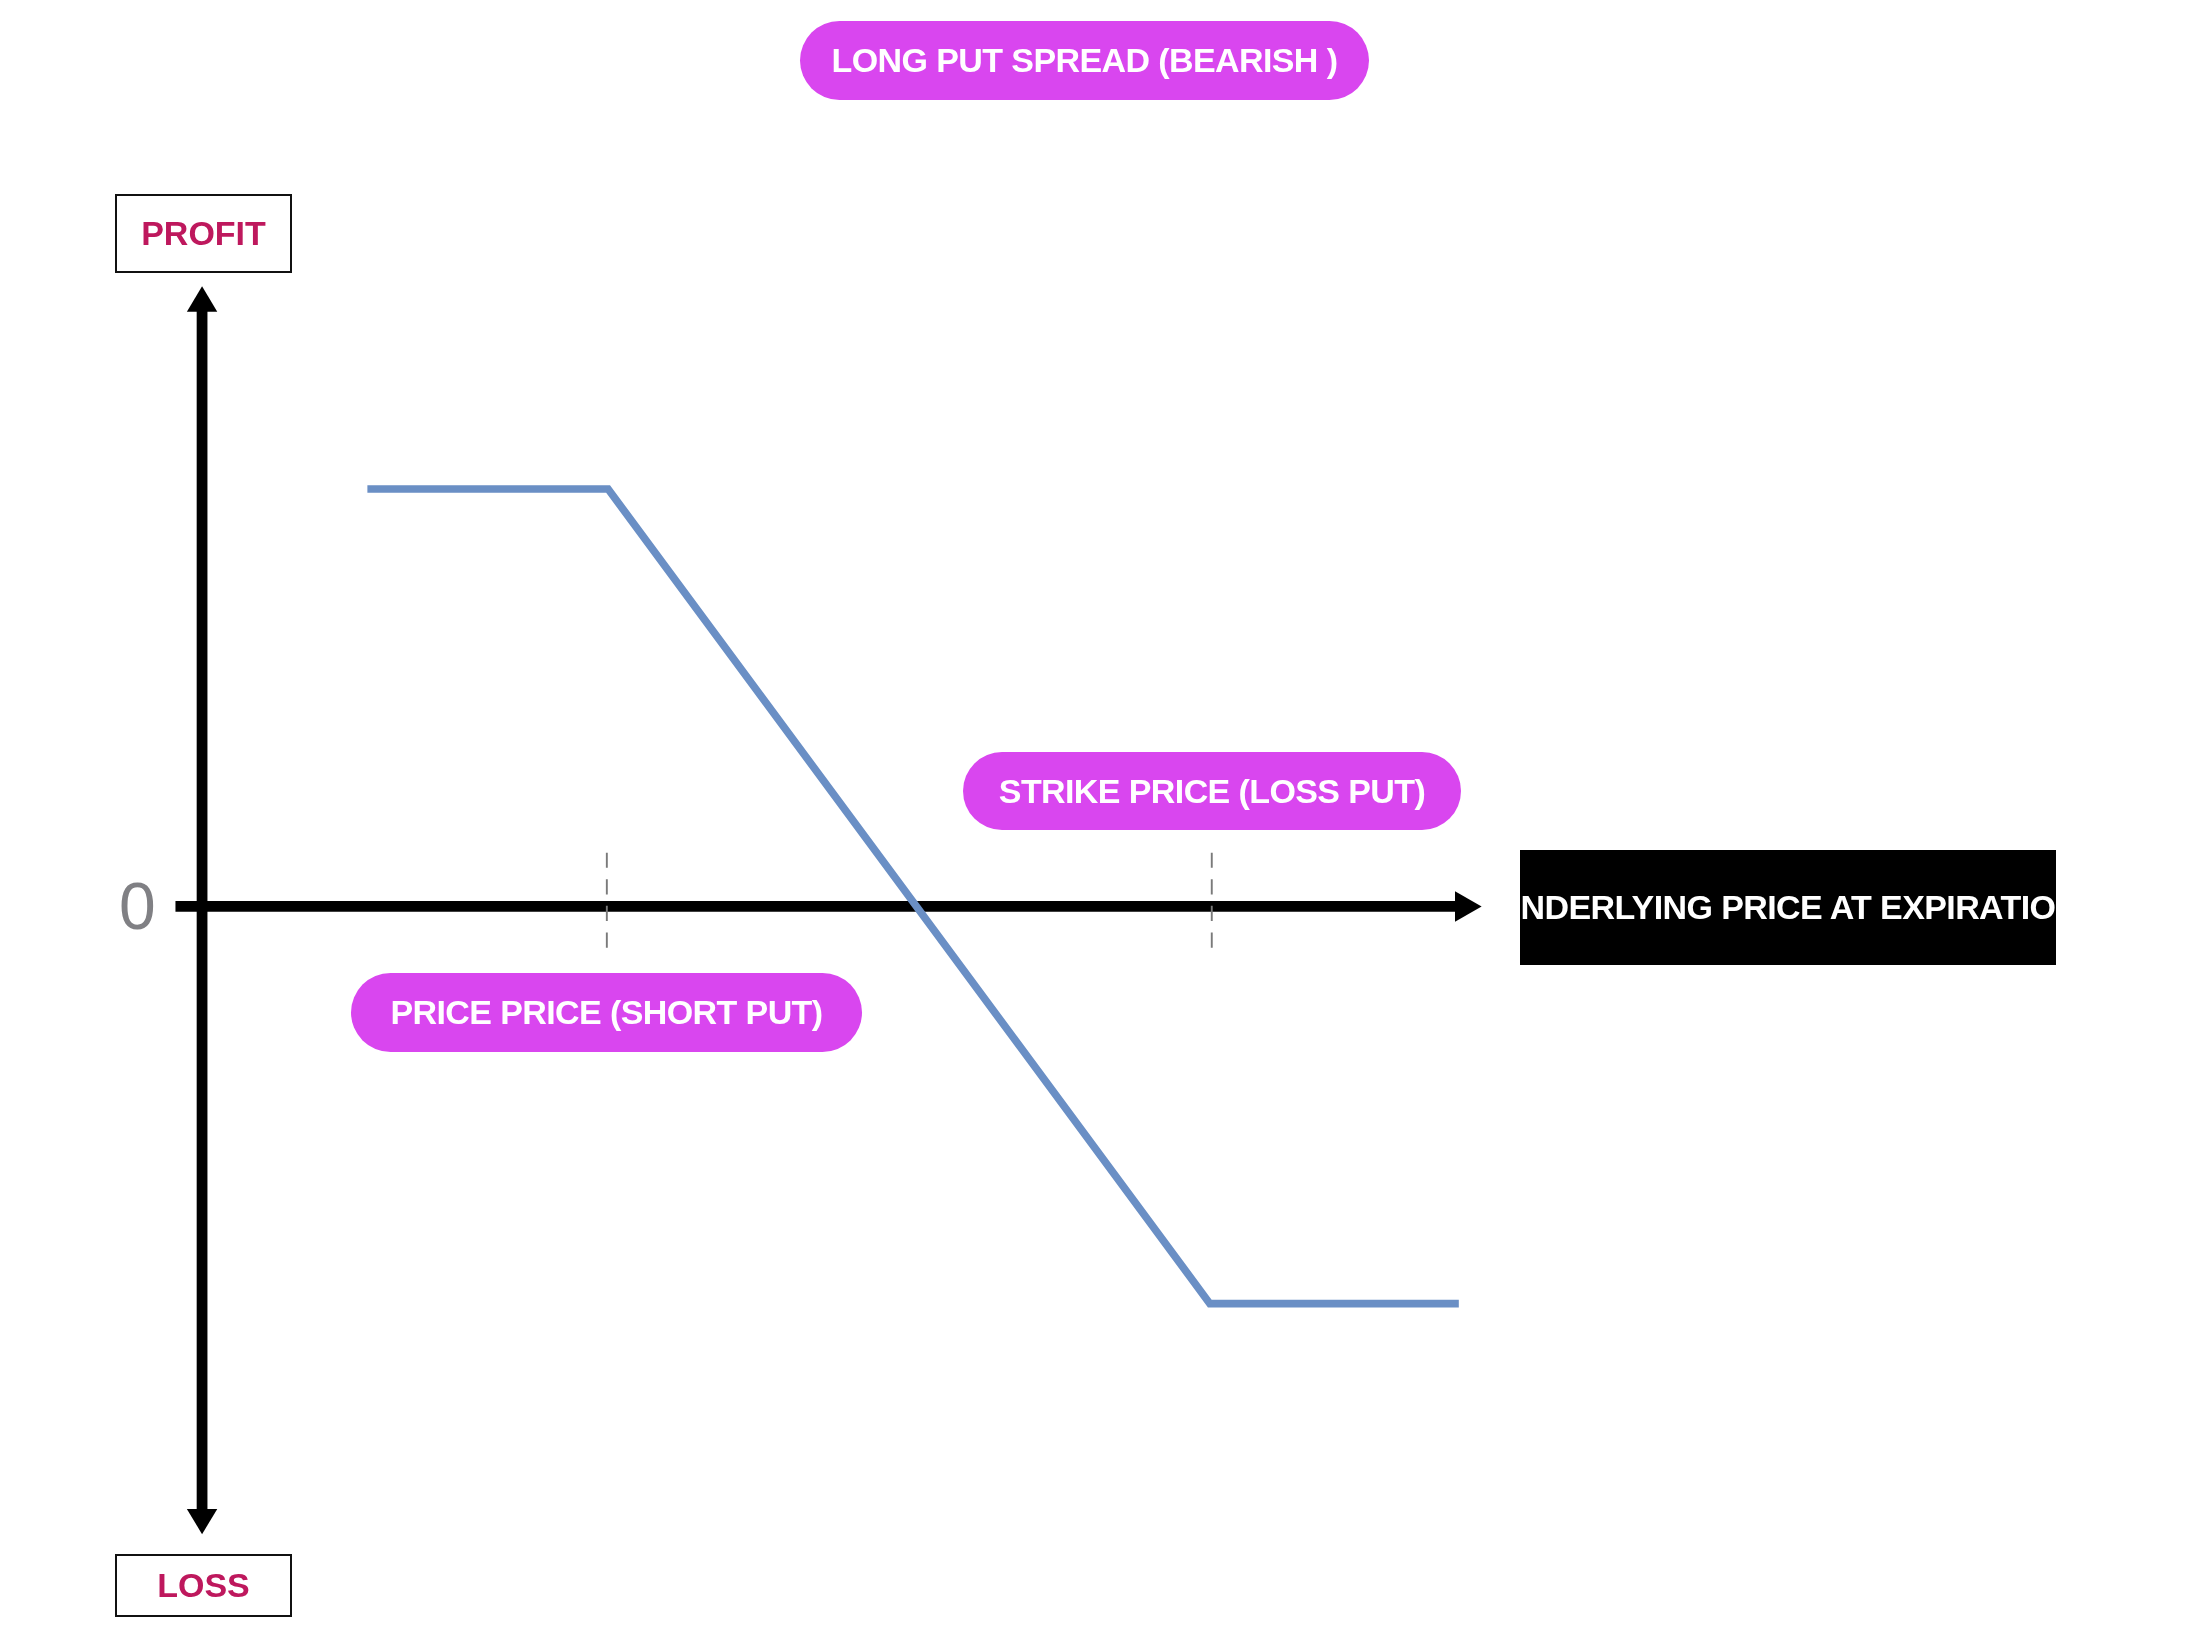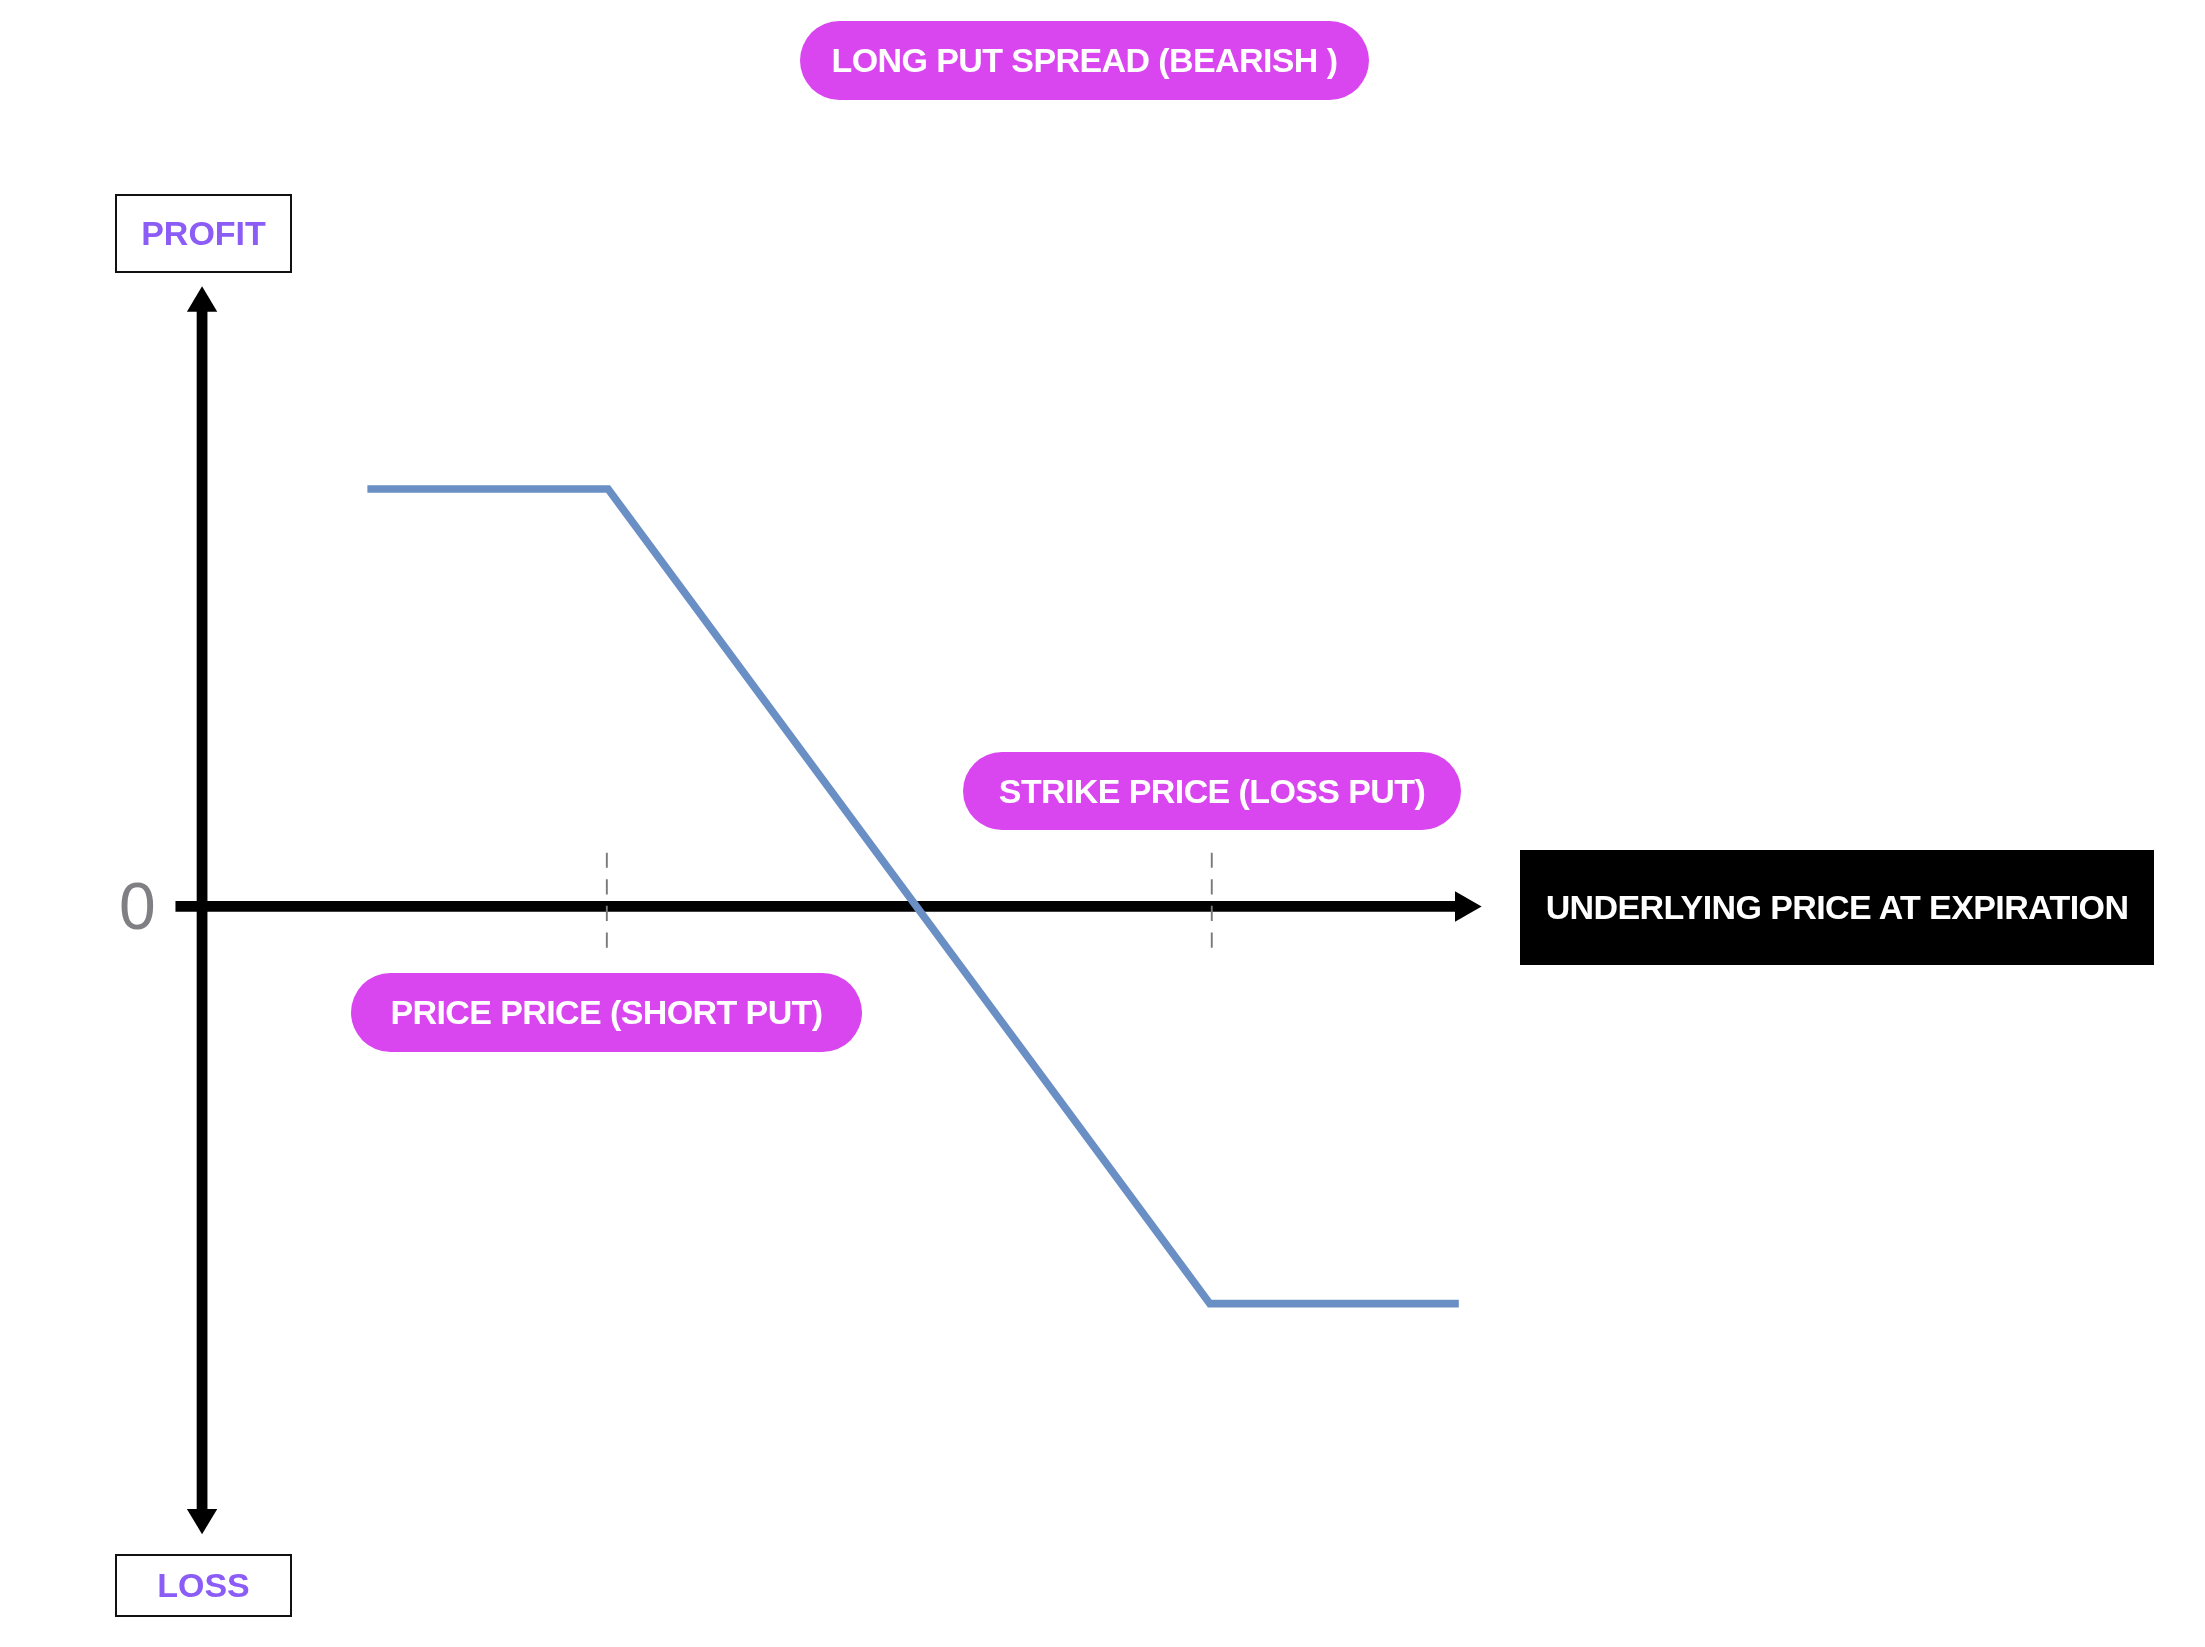--- a/index.html
+++ b/index.html
@@ -1,18 +1,18 @@
 <!DOCTYPE html>
 <html style="font-size:10px"><head>
 <meta charset="utf-8">
 <style>
   html, body { margin:0; padding:0; background:#ffffff; }
   body { width:2205px; height:1647px; position:relative; overflow:hidden; font-family:"Liberation Sans", "DejaVu Sans", sans-serif; }
   .pill { position:absolute; background:#d946ef; color:#fff; border-radius:44px; display:flex; align-items:center; justify-content:center; font-weight:bold; font-size:34px; letter-spacing:-0.6px; white-space:nowrap; }
-  .box { position:absolute; background:#fff; border:2.5px solid #111; box-sizing:border-box; display:flex; align-items:center; justify-content:center; font-weight:bold; font-size:34px; color:#8b5cf6; }
+  .box { position:absolute; background:#fff; border:2.5px solid #111; box-sizing:border-box; display:flex; align-items:center; justify-content:center; font-weight:bold; font-size:34px; color:#be185d; }
   .rect-label { position:absolute; background:#000; color:#fff; display:flex; align-items:center; justify-content:center; font-weight:bold; font-size:34px; letter-spacing:-0.6px; white-space:nowrap; }
   .zero { position:absolute; color:#808084; font-size:66px; font-weight:normal; line-height:1; }
   svg { position:absolute; left:0; top:0; }
 </style>
 </head>
 <body>
 
 <div class="pill" style="left:800px; top:21px; width:569px; height:79px;">LONG PUT SPREAD (BEARISH )</div>
 
 <div class="box" style="left:115px; top:194px; width:177px; height:79px;">PROFIT</div>
@@ -35,14 +35,14 @@
 
   <line x1="958" y1="1346" x2="958" y2="1513" stroke="#7a7a7a" stroke-width="3" stroke-dasharray="24,18"></line>
   <line x1="1913" y1="1346" x2="1913" y2="1513" stroke="#7a7a7a" stroke-width="3" stroke-dasharray="24,18"></line>
 
   <polyline points="580,772 960,772 1910,2058 2303,2058" fill="none" stroke="#6a8fc5" stroke-width="12" stroke-linejoin="miter"></polyline>
 </svg>
 
 <div class="pill" style="left:351px; top:973px; width:511px; height:79px;">PRICE PRICE (SHORT PUT)</div>
 <div class="pill" style="left:963px; top:752px; width:498px; height:78px;">STRIKE PRICE (LOSS PUT)</div>
 
-<div class="rect-label" style="left:1520px; top:850px; width:634px; height:115px;">UNDERLYING PRICE AT EXPIRATION</div>
+<div class="rect-label" style="left:1520px; top:850px; width:536px; height:115px;">UNDERLYING PRICE AT EXPIRATION</div>
 
 
 </body></html>

